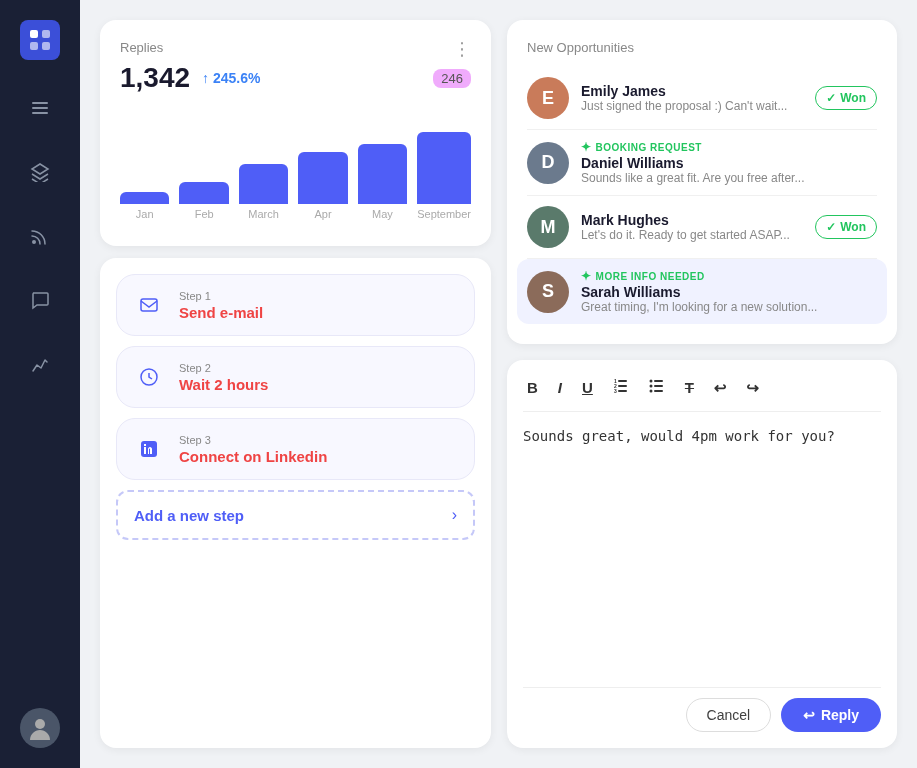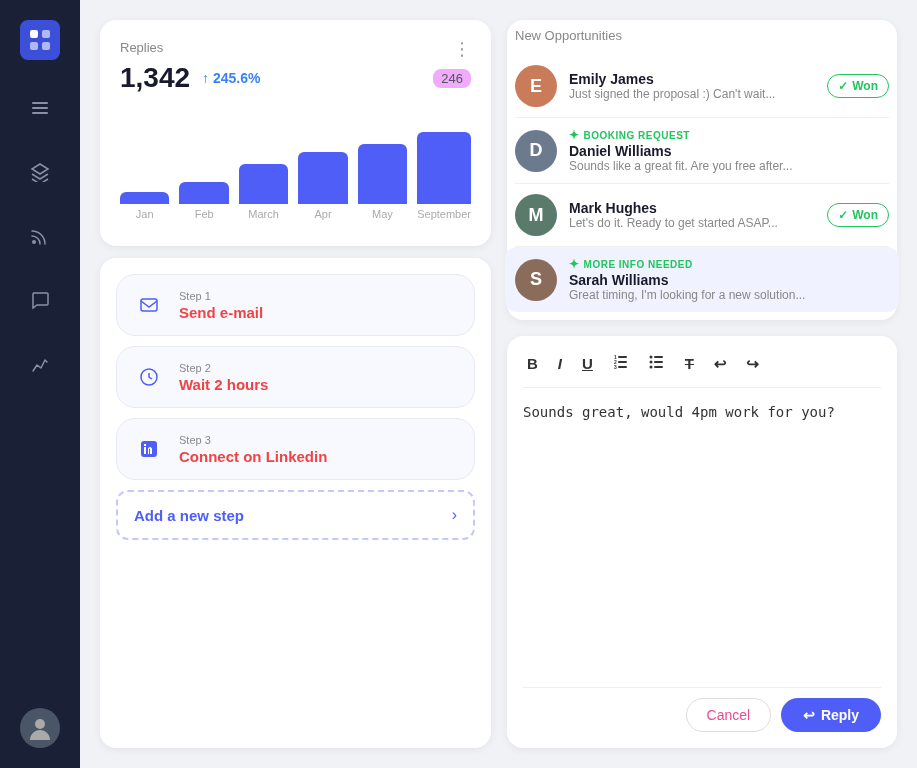--- a/index.html
+++ b/index.html
@@ -222,21 +222,21 @@
       display: flex;
       flex-direction: column;
       gap: 16px;
       flex-shrink: 0;
     }
 
     
     .opportunities-card {
       background: #fff;
       border-radius: 16px;
-      padding: 8px;
+      padding: 20px;
       box-shadow: 0 2px 8px rgba(0,0,0,0.06);
     }
     .opportunities-title {
       font-size: 13px;
       color: #888;
       font-weight: 500;
       margin-bottom: 12px;
     }
     .opportunity-item {
       display: flex;
@@ -348,21 +348,21 @@
       border-top: 1px solid #eee;
       margin-top: 10px;
     }
     .btn-cancel {
       background: #fff;
       border: 1.5px solid #ddd;
       border-radius: 20px;
       padding: 8px 20px;
       font-size: 14px;
       font-weight: 500;
-      color: #ec4899;
+      color: #404040;
       cursor: pointer;
     }
     .btn-reply {
       background: #4f5ef7;
       border: none;
       border-radius: 20px;
       padding: 8px 22px;
       font-size: 14px;
       font-weight: 600;
       color: #fff;

